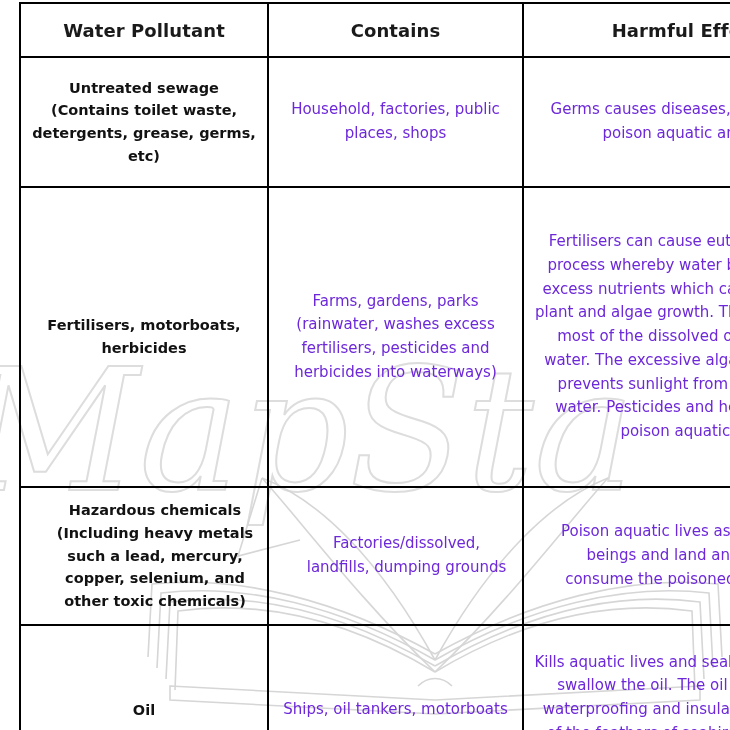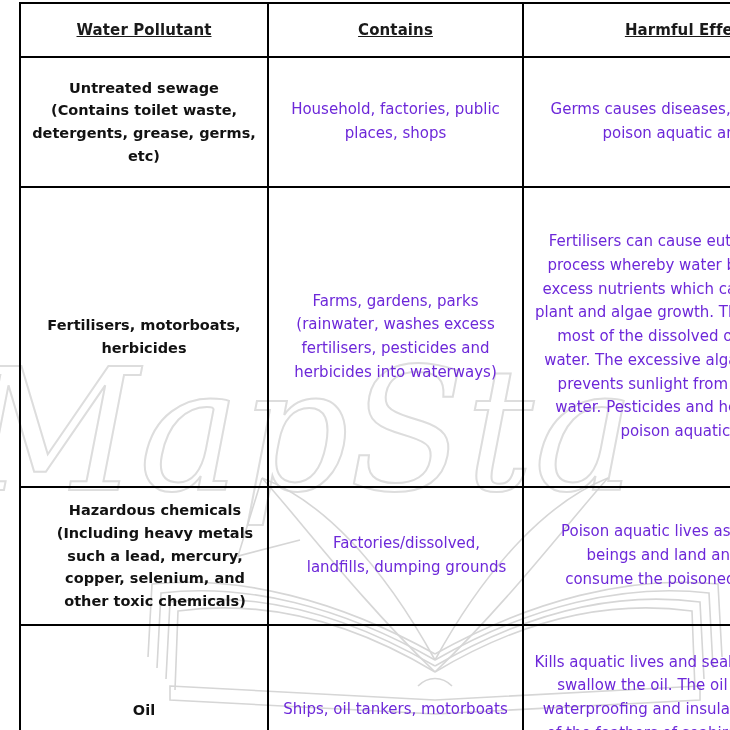--- a/index.html
+++ b/index.html
@@ -53,25 +53,24 @@
     border-bottom: 2px solid #000;
     text-align: center;
     vertical-align: middle;
     padding: 4px 10px;
     background: transparent;
   }
 
   thead th {
     background: #f0f0f0;
     font-weight: bold;
-    font-size: 15px;
+    font-size: 18px;
     color: #1a1a1a;
     height: 44px;
     letter-spacing: 0.1px;
-    text-decoration: underline;
   }
 
   td.pollutant-cell {
     font-weight: bold;
     font-size: 14.5px;
     line-height: 1.56;
     color: #121212;
   }
   td.sources-cell,
   td.effects-cell {

